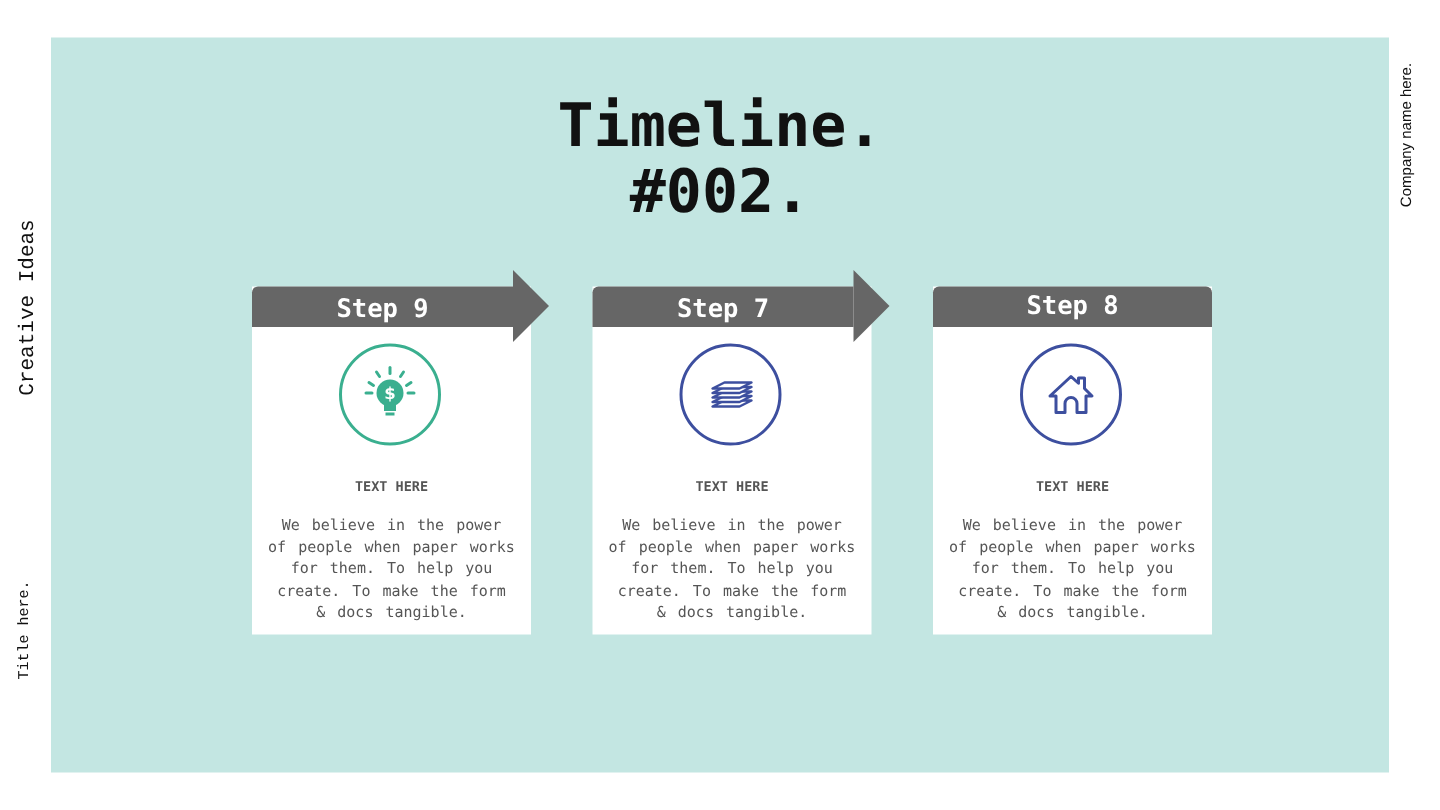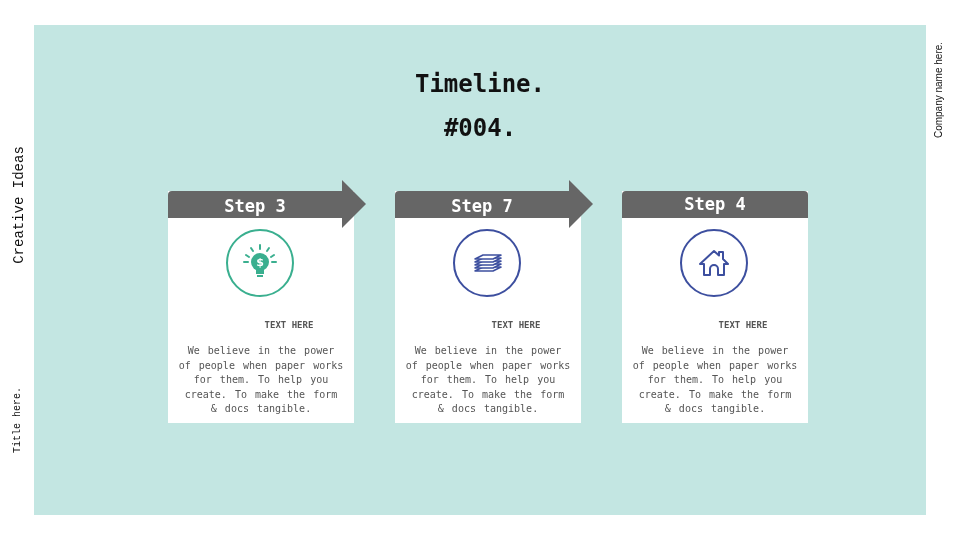--- a/index.html
+++ b/index.html
@@ -1,47 +1,47 @@
 <!DOCTYPE html>
 <html><head>
 <meta charset="utf-8">
 <style>
   html, body { margin: 0; padding: 0; }
   body { width: 960px; height: 540px; background: #ffffff; position: relative; overflow: hidden; font-family: "DejaVu Sans Mono", monospace; }
   .panel { position: absolute; left: 34px; top: 25px; width: 892px; height: 490px; background: #c3e6e2; }
-  .title { position: absolute; left: 0; width: 960px; top: 62px; text-align: center; font-family: "DejaVu Sans Mono", monospace; font-weight: bold; font-size: 24px; line-height: 44px; color: #111111; letter-spacing: 0px; }
+  .title { position: absolute; left: 0; width: 960px; top: 62px; text-align: center; font-family: "DejaVu Sans Mono", monospace; font-weight: bold; font-size: 40px; line-height: 44px; color: #111111; letter-spacing: 0px; }
   .side-left-creative { position: absolute; left: 19px; top: 205px; transform: translate(-50%, -50%) rotate(-90deg); white-space: nowrap; font-family: "Liberation Mono", monospace; font-size: 14px; color: #111111; }
   .side-left-title { position: absolute; left: 17px; top: 420px; transform: translate(-50%, -50%) rotate(-90deg); white-space: nowrap; font-family: "Liberation Mono", monospace; font-size: 10px; color: #111111; }
   .side-right { position: absolute; left: 938px; top: 90px; transform: translate(-50%, -50%) rotate(-90deg); white-space: nowrap; font-family: "Liberation Sans", sans-serif; font-size: 10px; color: #111111; }
   .card { position: absolute; top: 191px; width: 186px; height: 232px; background: #ffffff; }
   .card-header { position: absolute; left: 0; top: 0; height: 27px; background: #666666; border-radius: 4px 0 0 0; color: #ffffff; font-weight: bold; font-size: 17px; line-height: 31px; text-align: center; }
   .card-header.no-arrow { width: 186px; border-radius: 4px 4px 0 0; line-height: 27px; }
   .arrow-tip { position: absolute; width: 0; height: 0; border-top: 24px solid transparent; border-bottom: 24px solid transparent; border-left: 24px solid #666666; }
   .icon-circle { position: absolute; left: 58px; top: 38px; width: 68px; height: 68px; border-radius: 50%; border: 2px solid #3aaf8f; box-sizing: border-box; display: flex; align-items: center; justify-content: center; }
   .icon-circle.blue { border-color: #3d4f9f; }
-  .card-heading { position: absolute; left: 0; width: 186px; top: 129px; text-align: center; font-family: "DejaVu Sans Mono", monospace; font-size: 9px; font-weight: bold; color: #555555; margin-left: 28px; }
+  .card-heading { position: absolute; left: 0; width: 186px; top: 129px; text-align: center; font-family: "DejaVu Sans Mono", monospace; font-size: 9px; font-weight: bold; color: #555555; }
   .card-body { position: absolute; left: 10px; width: 166px; top: 153px; text-align: center; font-family: "DejaVu Sans Mono", monospace; font-size: 10px; line-height: 14.5px; color: #555555; word-spacing: 2px; }
 </style>
 </head>
 <body>
 
 <div class="panel"></div>
 
 <div class="title">
   <div>Timeline.</div>
-  <div>#004.</div>
+  <div>#002.</div>
 </div>
 
 <div class="side-left-creative">Creative Ideas</div>
 <div class="side-left-title">Title here.</div>
 <div class="side-right">Company name here.</div>
 
 <div class="card" style="left:168px;">
   <div class="card-header" style="width:174px;">
-    <span>Step 3</span>
+    <span>Step 9</span>
   </div>
   <div class="arrow-tip" style="left:174px; top:-11px;"></div>
   <div class="icon-circle">
     <svg width="44" height="44" viewBox="0 0 44 44">
       <g stroke="#3aaf8f" stroke-width="2" stroke-linecap="round" fill="none">
         <line x1="22" y1="4" x2="22" y2="8"></line>
         <line x1="13" y1="7" x2="15" y2="10"></line>
         <line x1="31" y1="7" x2="29" y2="10"></line>
         <line x1="8" y1="14" x2="11" y2="16"></line>
         <line x1="36" y1="14" x2="33" y2="16"></line>
@@ -73,21 +73,21 @@
         <polygon points="10,18 28,18 36,14 18,14"></polygon>
       </g>
     </svg>
   </div>
   <div class="card-heading">TEXT HERE</div>
   <div class="card-body">We believe in the power of people when paper works for them. To help you create. To make the form &amp; docs tangible.</div>
 </div>
 
 <div class="card" style="left:622px;">
   <div class="card-header no-arrow">
-    <span>Step 4</span>
+    <span>Step 8</span>
   </div>
   <div class="icon-circle blue">
     <svg width="44" height="44" viewBox="0 0 44 44">
       <path d="M8 23 L22 10 L27 14.5 L27 11 L31 11 L31 18 L36 23 L32 23 L32 34 L26 34 L26 28 A4 4 0 0 0 18 28 L18 34 L12 34 L12 23 Z" fill="none" stroke="#3d4f9f" stroke-width="2" stroke-linejoin="round"></path>
     </svg>
   </div>
   <div class="card-heading">TEXT HERE</div>
   <div class="card-body">We believe in the power of people when paper works for them. To help you create. To make the form &amp; docs tangible.</div>
 </div>
 

